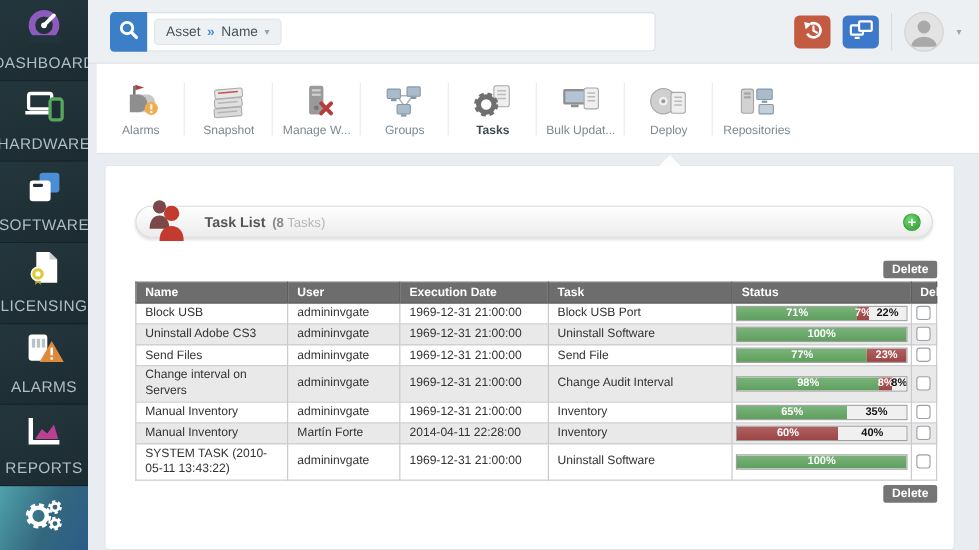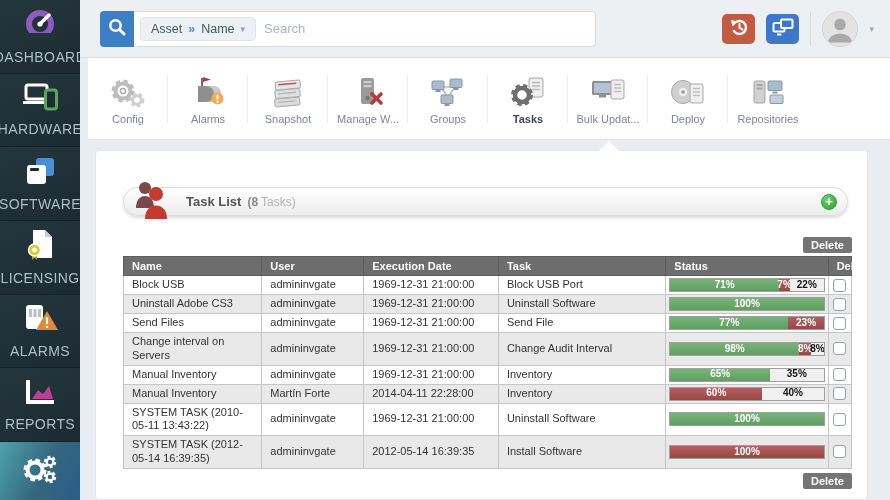--- a/index.html
+++ b/index.html
@@ -183,21 +183,20 @@
             </svg>
           </span>
         </button>
         <div class="search-box">
           <div class="scope-chip">
             <span>Asset</span>
             <span class="sep">»</span>
             <span>Name</span>
             <span class="caret">▾</span>
           </div>
-          <input type="text" placeholder="Search" style="">
         </div>
       </div>
       <div class="topbar-right">
         <button class="tb-btn orange">
           <span>
             <svg width="20" height="20" viewBox="0 0 20 20">
               <circle cx="10.5" cy="10.5" r="6.5" fill="none" stroke="#fff" stroke-width="2.4" stroke-dasharray="30 11" transform="rotate(-115 10.5 10.5)"></circle>
               <polygon points="2,3 9,4.5 3.5,9.5" fill="#fff"></polygon>
               <path d="M10.5 7 v3.8 l3 1.8" stroke="#fff" stroke-width="2" fill="none" stroke-linecap="round"></path>
             </svg>
@@ -221,32 +220,20 @@
             </svg>
           </span>
         </div>
         <span class="user-caret">▾</span>
       </div>
     </header>
 
     <nav class="toolbar">
       <div class="tool">
         <span class="t-ico">
-          <svg width="38" height="32" viewBox="0 0 38 32">
-            <circle cx="14" cy="14" r="9" fill="none" stroke="#bdbdbd" stroke-width="5" stroke-dasharray="4 3.1"></circle>
-            <circle cx="14" cy="14" r="7.5" fill="none" stroke="#bdbdbd" stroke-width="4"></circle>
-            <circle cx="14" cy="14" r="2.6" fill="#fff" stroke="#aeaeae" stroke-width="1.5"></circle>
-            <circle cx="28" cy="23" r="5.5" fill="none" stroke="#cfcfcf" stroke-width="3.8" stroke-dasharray="3 2.4"></circle>
-            <circle cx="28" cy="23" r="4.3" fill="none" stroke="#cfcfcf" stroke-width="3"></circle>
-          </svg>
-        </span>
-        <span class="t-lbl">Config</span>
-      </div>
-      <div class="tool">
-        <span class="t-ico">
           <svg width="38" height="34" viewBox="0 0 38 34">
             <rect x="12" y="3" width="2.2" height="10" fill="#6e6e6e"></rect>
             <polygon points="14,2 22,4.5 14,7" fill="#b34040"></polygon>
             <rect x="9" y="11" width="23" height="16" rx="7" fill="#c9c9c9"></rect>
             <path d="M9 11 h8 a7 7 0 0 1 0 16 h-8 z" fill="#8f8f8f"></path>
             <circle cx="28.5" cy="23.5" r="6" fill="#f0ad4e"></circle>
             <rect x="27.6" y="19.8" width="1.9" height="4.8" fill="#fff"></rect>
             <rect x="27.6" y="25.9" width="1.9" height="1.9" fill="#fff"></rect>
           </svg>
         </span>
@@ -486,32 +473,20 @@
                 <td>admininvgate</td>
                 <td>1969-12-31 21:00:00</td>
                 <td>Uninstall Software</td>
                 <td class="status-cell">
                     <div class="pbar">
                       <div class="seg seg-green" style="width: 100%; background: linear-gradient(rgb(122, 179, 122), rgb(95, 159, 95));">100%</div>
                     </div>
                   </td>
                 <td class="del-cell"><input type="checkbox" style=""></td>
               </tr>
-              <tr class="alt">
-                <td>SYSTEM TASK (2012-05-14 16:39:35)</td>
-                <td>admininvgate</td>
-                <td>2012-05-14 16:39:35</td>
-                <td>Install Software</td>
-                <td class="status-cell">
-                    <div class="pbar">
-                      <div class="seg seg-red" style="width: 100%; background: linear-gradient(rgb(178, 96, 96), rgb(156, 69, 69));">100%</div>
-                    </div>
-                  </td>
-                <td class="del-cell"><input type="checkbox" style=""></td>
-              </tr>
             </tbody>
           </table>
 
           <div class="del-row bottom">
             <button class="delete-btn">Delete</button>
           </div>
         </div>
 
       </div>
     </main>

